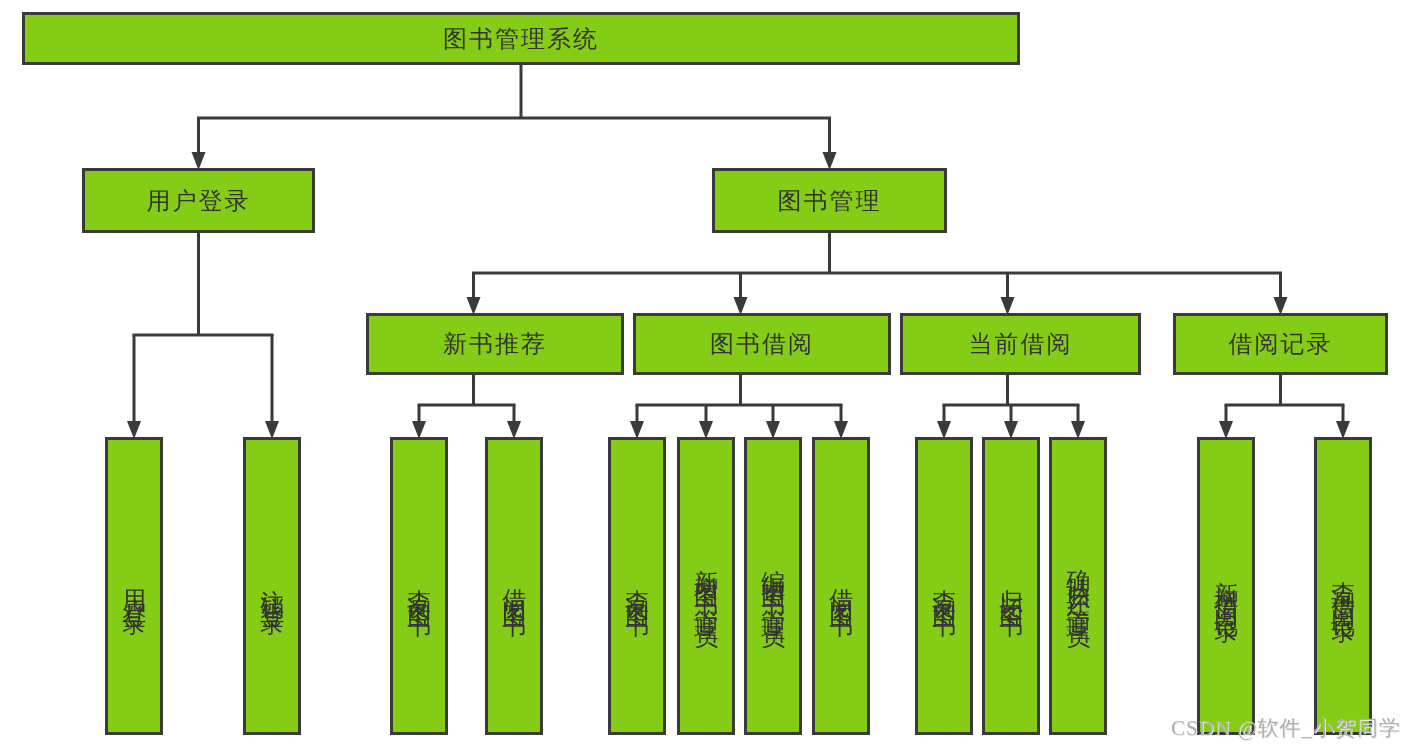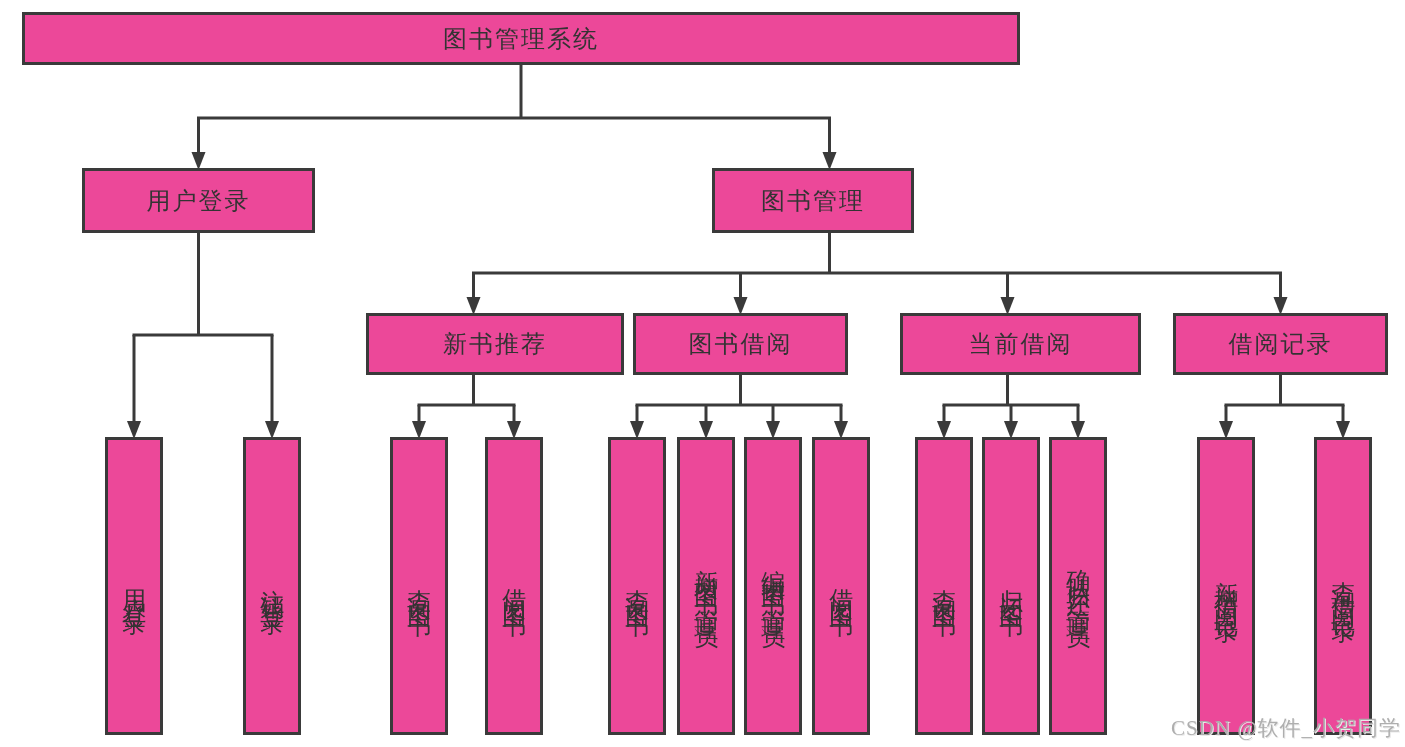--- a/index.html
+++ b/index.html
@@ -13,21 +13,21 @@
   }
   #connectors {
     position: absolute;
     left: 0; top: 0;
     width: 1405px; height: 747px;
     z-index: 1;
   }
   .node {
     position: absolute;
     box-sizing: border-box;
-    background: #ec4899;
+    background: #84cc16;
     border: 3px solid #3a3a3a;
     display: flex;
     align-items: center;
     justify-content: center;
     z-index: 2;
     color: #333333;
   }
   .node.horizontal span {
     font-size: 24px;
     letter-spacing: 2px;
@@ -111,27 +111,27 @@
       <line x1="1343" y1="405" x2="1343" y2="423" stroke="#3a3a3a" stroke-width="3"></line>
       <polygon points="1343,439 1336,421 1350,421" fill="#3a3a3a"></polygon>
     </svg>
   <div id="watermark" style="color: rgb(174, 174, 174); font-family: Liberation Serif, serif;">CSDN @软件_小贺同学</div>
 <div class="node horizontal" style="left: 22px; top: 12px; width: 998px; height: 53px; border-color: rgb(58, 58, 58); color: rgb(51, 51, 51);">
       <span>图书管理系统</span>
     </div>
     <div class="node horizontal" style="left: 82px; top: 168px; width: 233px; height: 65px; border-color: rgb(58, 58, 58); color: rgb(51, 51, 51);">
       <span>用户登录</span>
     </div>
-    <div class="node horizontal" style="left: 712px; top: 168px; width: 202px; height: 65px; border-color: rgb(58, 58, 58); color: rgb(51, 51, 51);">
+    <div class="node horizontal" style="left: 712px; top: 168px; width: 235px; height: 65px; border-color: rgb(58, 58, 58); color: rgb(51, 51, 51);">
       <span>图书管理</span>
     </div>
     <div class="node horizontal" style="left: 366px; top: 313px; width: 258px; height: 62px; border-color: rgb(58, 58, 58); color: rgb(51, 51, 51);">
       <span>新书推荐</span>
     </div>
-    <div class="node horizontal" style="left: 633px; top: 313px; width: 215px; height: 62px; border-color: rgb(58, 58, 58); color: rgb(51, 51, 51); justify-content: center;">
+    <div class="node horizontal" style="left: 633px; top: 313px; width: 258px; height: 62px; border-color: rgb(58, 58, 58); color: rgb(51, 51, 51); justify-content: center;">
       <span>图书借阅</span>
     </div>
     <div class="node horizontal" style="left: 900px; top: 313px; width: 241px; height: 62px; border-color: rgb(58, 58, 58); color: rgb(51, 51, 51); text-align: right;">
       <span>当前借阅</span>
     </div>
     <div class="node horizontal" style="left: 1173px; top: 313px; width: 215px; height: 62px; border-color: rgb(58, 58, 58); color: rgb(51, 51, 51);">
       <span>借阅记录</span>
     </div>
     <div class="node vertical" style="left: 105px; top: 437px; width: 58px; height: 298px; border-color: rgb(58, 58, 58); color: rgb(51, 51, 51);">
       <span>用户登录</span>

